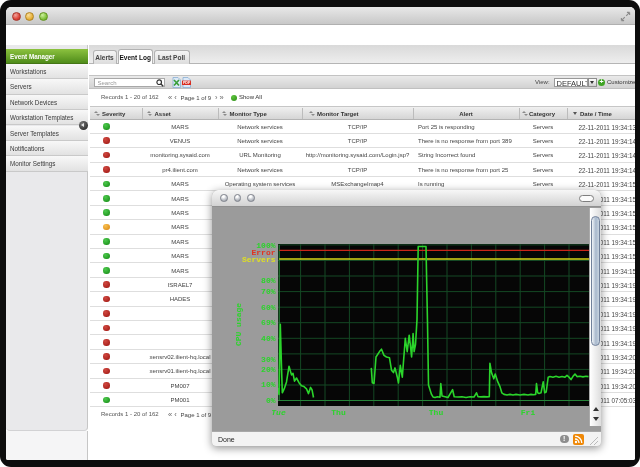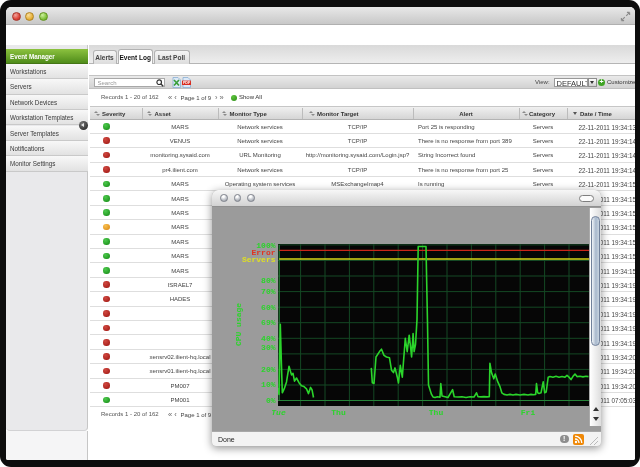--- a/index.html
+++ b/index.html
@@ -336,21 +336,21 @@
   </div>
   <div class="abs" id="pbody">
     <div class="abs glabel ylab" style="top:33px;">100%</div>
     <div class="abs ylab" style="top:40px; font-family:'Liberation Mono', monospace; font-size:8px; font-weight:bold; color:#e03322;">Error</div>
     <div class="abs ylab" style="top:47.5px; font-family:'Liberation Mono', monospace; font-size:8px; font-weight:bold; color:#e0e022;">Servers</div>
     <div class="abs glabel ylab" style="top:68px;">80%</div>
     <div class="abs glabel ylab" style="top:79.5px;">70%</div>
     <div class="abs glabel ylab" style="top:95px;">60%</div>
     <div class="abs glabel ylab" style="top:110.5px;">69%</div>
     <div class="abs glabel ylab" style="top:126px;">40%</div>
-    <div class="abs glabel ylab" style="top:135px;">30%</div>
+    <div class="abs glabel ylab" style="top:147px;">30%</div>
     <div class="abs glabel ylab" style="top:157px;">20%</div>
     <div class="abs glabel ylab" style="top:172.5px;">10%</div>
     <div class="abs glabel ylab" style="top:188px;">0%</div>
     <div class="abs glabel" style="left:-6px; top:112.5px; width:64px; text-align:center; transform:rotate(-90deg);">CPU usage</div>
     <div class="abs glabel xlab" style="left:52.5px;font-style:italic;">Tue</div>
     <div class="abs glabel xlab" style="left:112.5px;">Thu</div>
     <div class="abs glabel xlab" style="left:210px;">Thu</div>
     <div class="abs glabel xlab" style="left:302px;">Fri</div>
     <div class="abs" id="chart">
       <svg width="311" height="162" viewBox="0 0 311 162">

